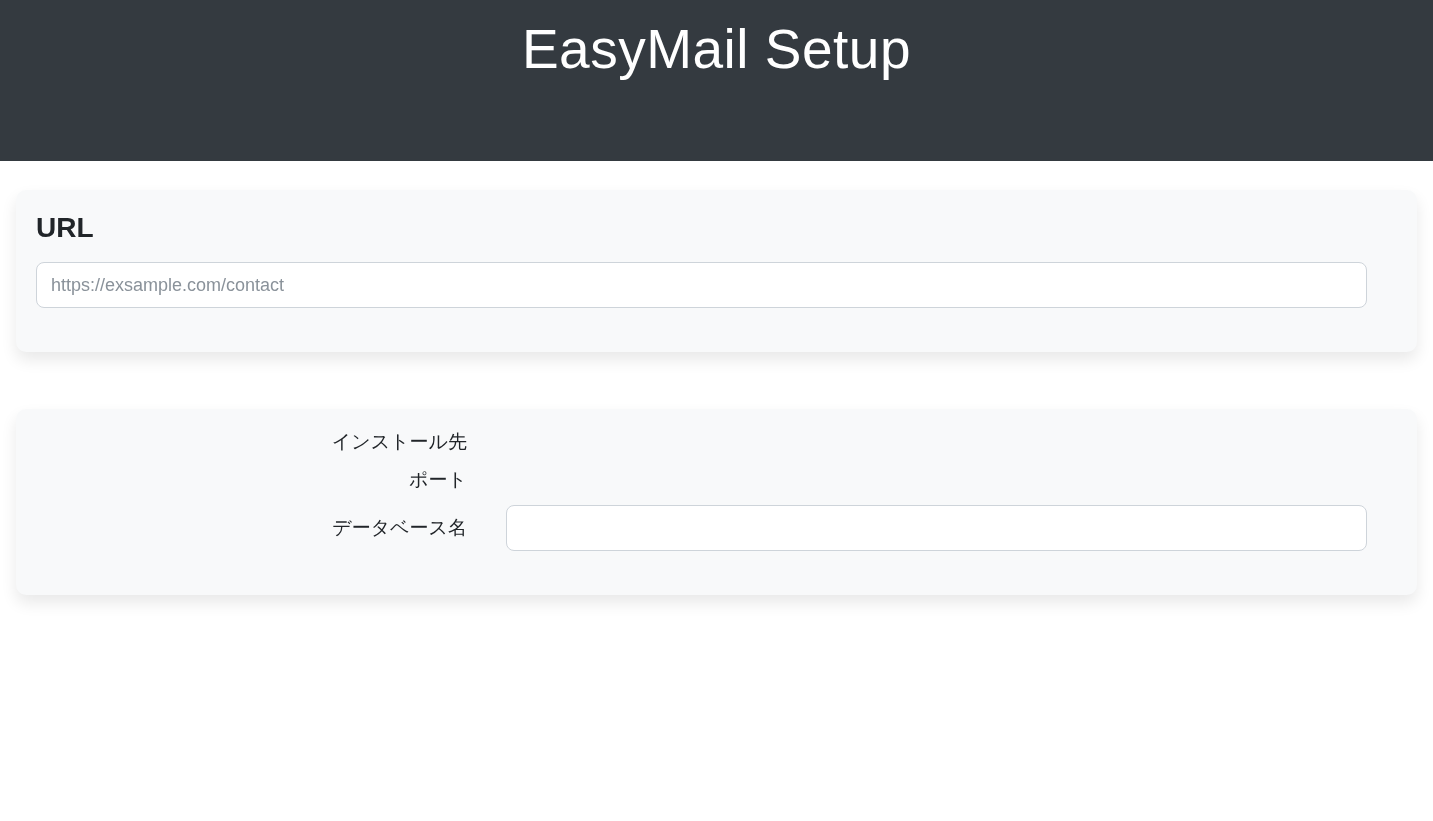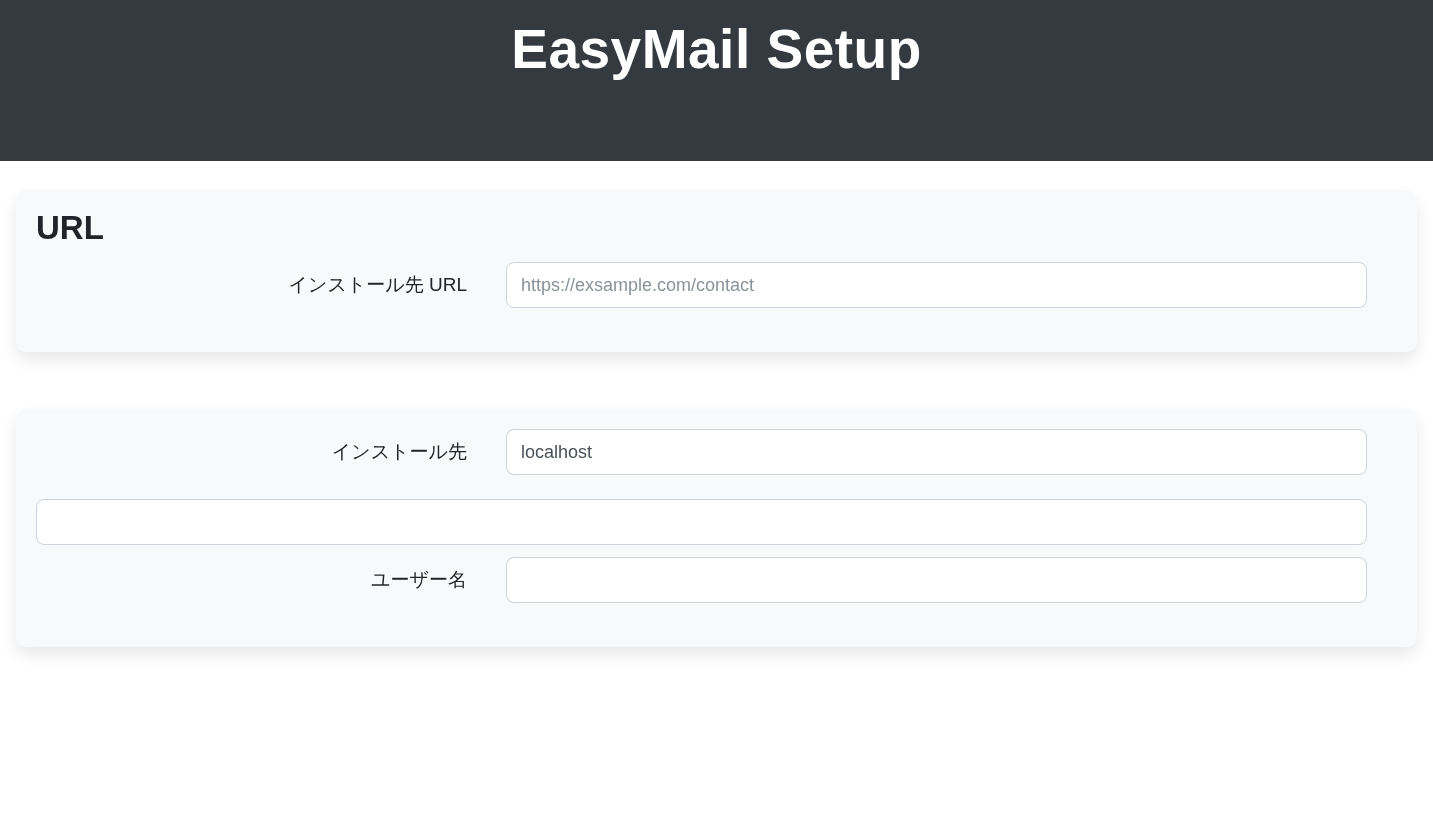--- a/index.html
+++ b/index.html
@@ -25,37 +25,37 @@
   }
   .app-header{
     height:161px;
     background:var(--header-bg);
     text-align:center;
     padding-top:16px;
   }
   .app-header h1{
     color:var(--header-text);
     font-size:55px;
-    font-weight:700;
+    font-weight:400;
     line-height:1.2;
     letter-spacing:0.5px;
   }
   .container{
     padding:0 16px;
   }
   .card{
     background:var(--card-bg);
     border-radius:10px;
     box-shadow:0 8px 16px rgba(0,0,0,0.09);
     padding:20px 50px 44px 20px;
   }
   .card-url{margin-top:29px;}
   .card-db{margin-top:57px;}
   .section-heading{
-    font-size:33px;
+    font-size:28px;
     font-weight:700;
     line-height:36px;
     color:var(--heading-text);
     margin-bottom:16px;
   }
   .form-row{
     display:flex;
     align-items:center;
     margin-bottom:12px;
   }
@@ -113,47 +113,39 @@
 
 <header class="app-header">
   <h1>EasyMail Setup</h1>
 </header>
 
 <main class="container">
 
   <section class="card card-url">
     <h2 class="section-heading">URL</h2>
     <div class="form-row">
-      <label class="form-label" for="install-url">インストール先 URL</label>
       <div class="input-col">
         <input id="install-url" type="text" class="form-control" placeholder="https://exsample.com/contact" style="">
       </div>
     </div>
   </section>
 
   <section class="card card-db">
 
     <div class="form-row">
       <label class="form-label" for="db-host">インストール先</label>
-      <div class="input-col">
-        <input id="db-host" type="text" class="form-control" value="localhost" style="">
-      </div>
     </div>
 
     <div class="form-row">
+      <label class="form-label" for="db-port">ポート</label>
     </div>
 
     <div class="form-row">
+      <label class="form-label" for="db-name">データベース名</label>
       <div class="input-col">
         <input id="db-name" type="text" class="form-control" value="" style="">
       </div>
     </div>
 
-    <div class="form-row">
-      <label class="form-label" for="db-user">ユーザー名</label>
-      <div class="input-col">
-        <input id="db-user" type="text" class="form-control" value="" style="">
-      </div>
-    </div>
 
 
   </section>
 </main>
 
 </body></html>

